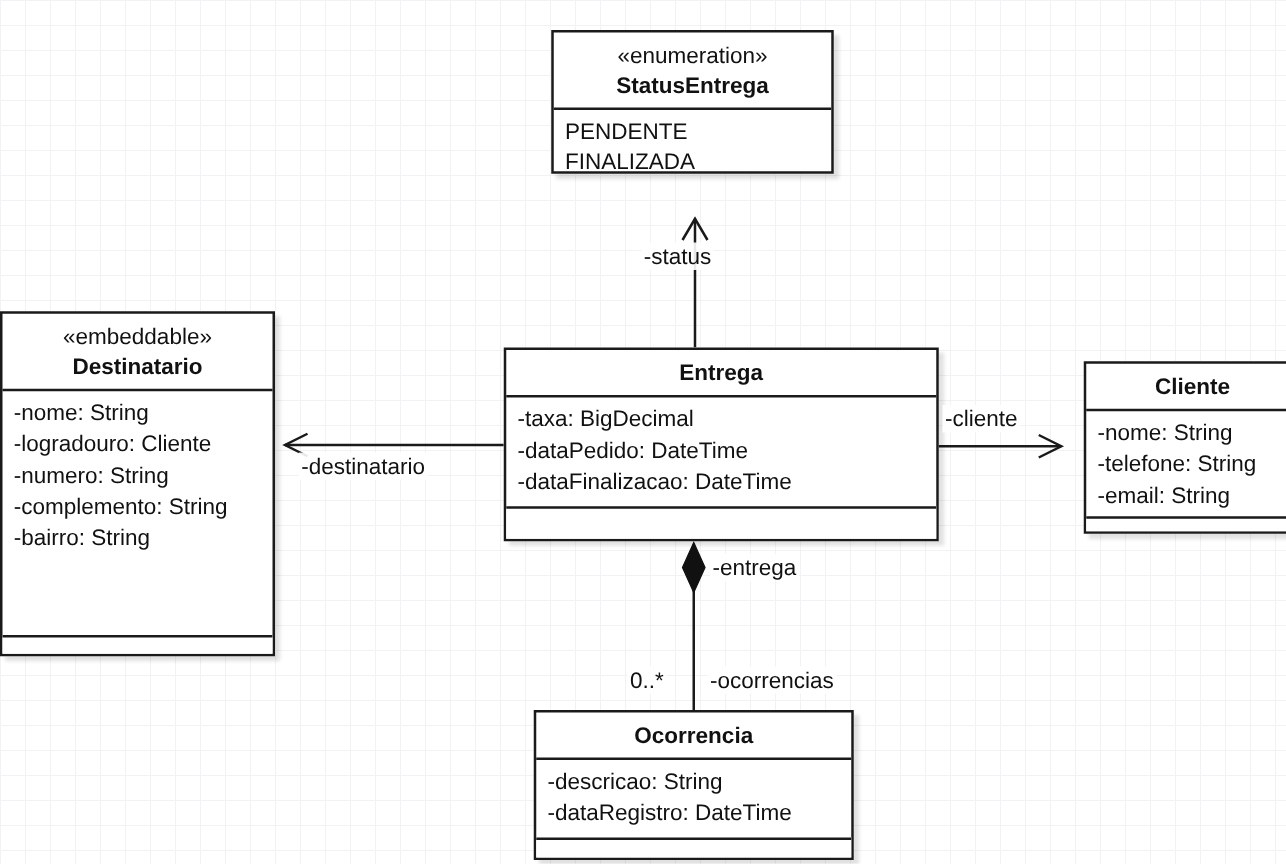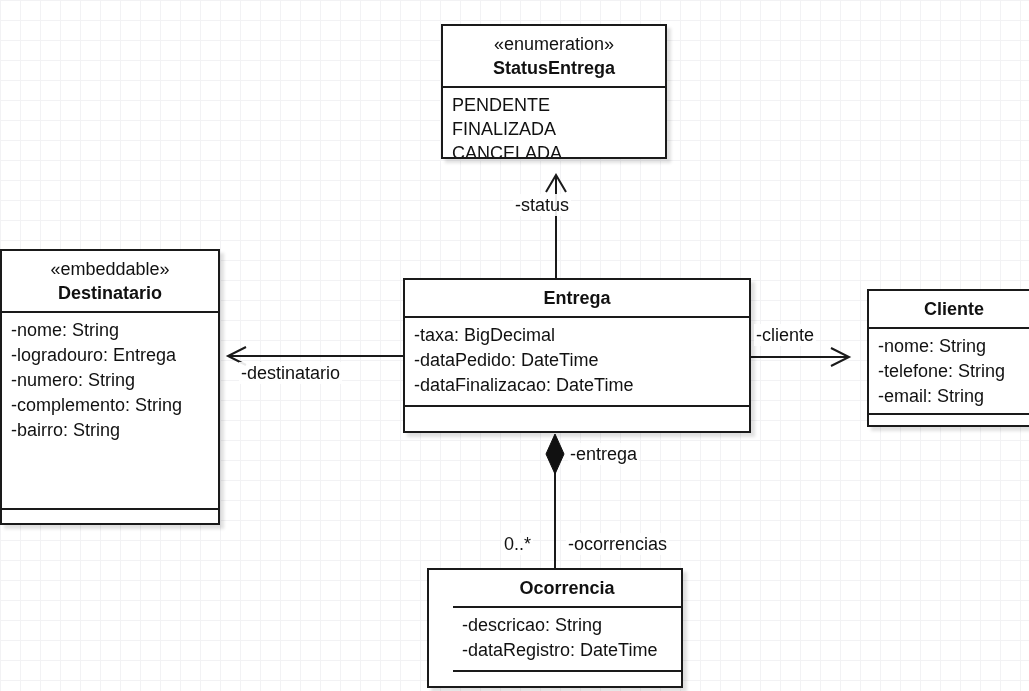--- a/index.html
+++ b/index.html
@@ -76,40 +76,40 @@
     <line x1="403" y1="356" x2="228" y2="356" stroke="#1a1a1a" stroke-width="2"></line>
     <path d="M246,347 L228,356 L246,365" fill="none" stroke="#1a1a1a" stroke-width="2"></path>
 
     <line x1="708" y1="357" x2="849" y2="357" stroke="#1a1a1a" stroke-width="2"></line>
     <path d="M831,348 L849,357 L831,366" fill="none" stroke="#1a1a1a" stroke-width="2"></path>
 
     <line x1="555" y1="472" x2="555" y2="568" stroke="#1a1a1a" stroke-width="2"></line>
     <path d="M555,434 L564,454 L555,474 L546,454 Z" fill="#111111" stroke="#111111"></path>
   </svg>
 
-  <div class="uml-class" style="left:441px; top:24px; width:226px; height:135px;">
+  <div class="uml-class" style="left:441px; top:24px; width:226px; height:115px;">
     <div class="uml-header">
       <span class="uml-stereo">«enumeration»</span>
       <span class="uml-name">StatusEntrega</span>
     </div>
     <div class="uml-attrs" style="line-height:24px;">
       <div class="uml-attr">PENDENTE</div>
       <div class="uml-attr">FINALIZADA</div>
       <div class="uml-attr">CANCELADA</div>
     </div>
   </div>
 
   <div class="uml-class" style="left:0; top:249px; width:220px; height:276px;">
     <div class="uml-header">
       <span class="uml-stereo">«embeddable»</span>
       <span class="uml-name">Destinatario</span>
     </div>
     <div class="uml-attrs">
       <div class="uml-attr">-nome: String</div>
-      <div class="uml-attr">-logradouro: Entrega</div>
+      <div class="uml-attr">-logradouro: Cliente</div>
       <div class="uml-attr">-numero: String</div>
       <div class="uml-attr">-complemento: String</div>
       <div class="uml-attr">-bairro: String</div>
     </div>
     <div class="uml-empty" style="height:13px;"></div>
   </div>
 
   <div class="uml-class" style="left:403px; top:278px; width:348px; height:155px;">
     <div class="uml-header">
       <span class="uml-name">Entrega</span>
@@ -127,21 +127,21 @@
       <span class="uml-name">Cliente</span>
     </div>
     <div class="uml-attrs">
       <div class="uml-attr">-nome: String</div>
       <div class="uml-attr">-telefone: String</div>
       <div class="uml-attr">-email: String</div>
     </div>
     <div class="uml-empty" style="height:10px;"></div>
   </div>
 
-  <div class="uml-class" style="left:427px; top:568px; width:256px; height:120px;padding-left:24px;">
+  <div class="uml-class" style="left:427px; top:568px; width:256px; height:120px;">
     <div class="uml-header">
       <span class="uml-name">Ocorrencia</span>
     </div>
     <div class="uml-attrs">
       <div class="uml-attr">-descricao: String</div>
       <div class="uml-attr">-dataRegistro: DateTime</div>
     </div>
     <div class="uml-empty" style="height:14px;"></div>
   </div>
 

